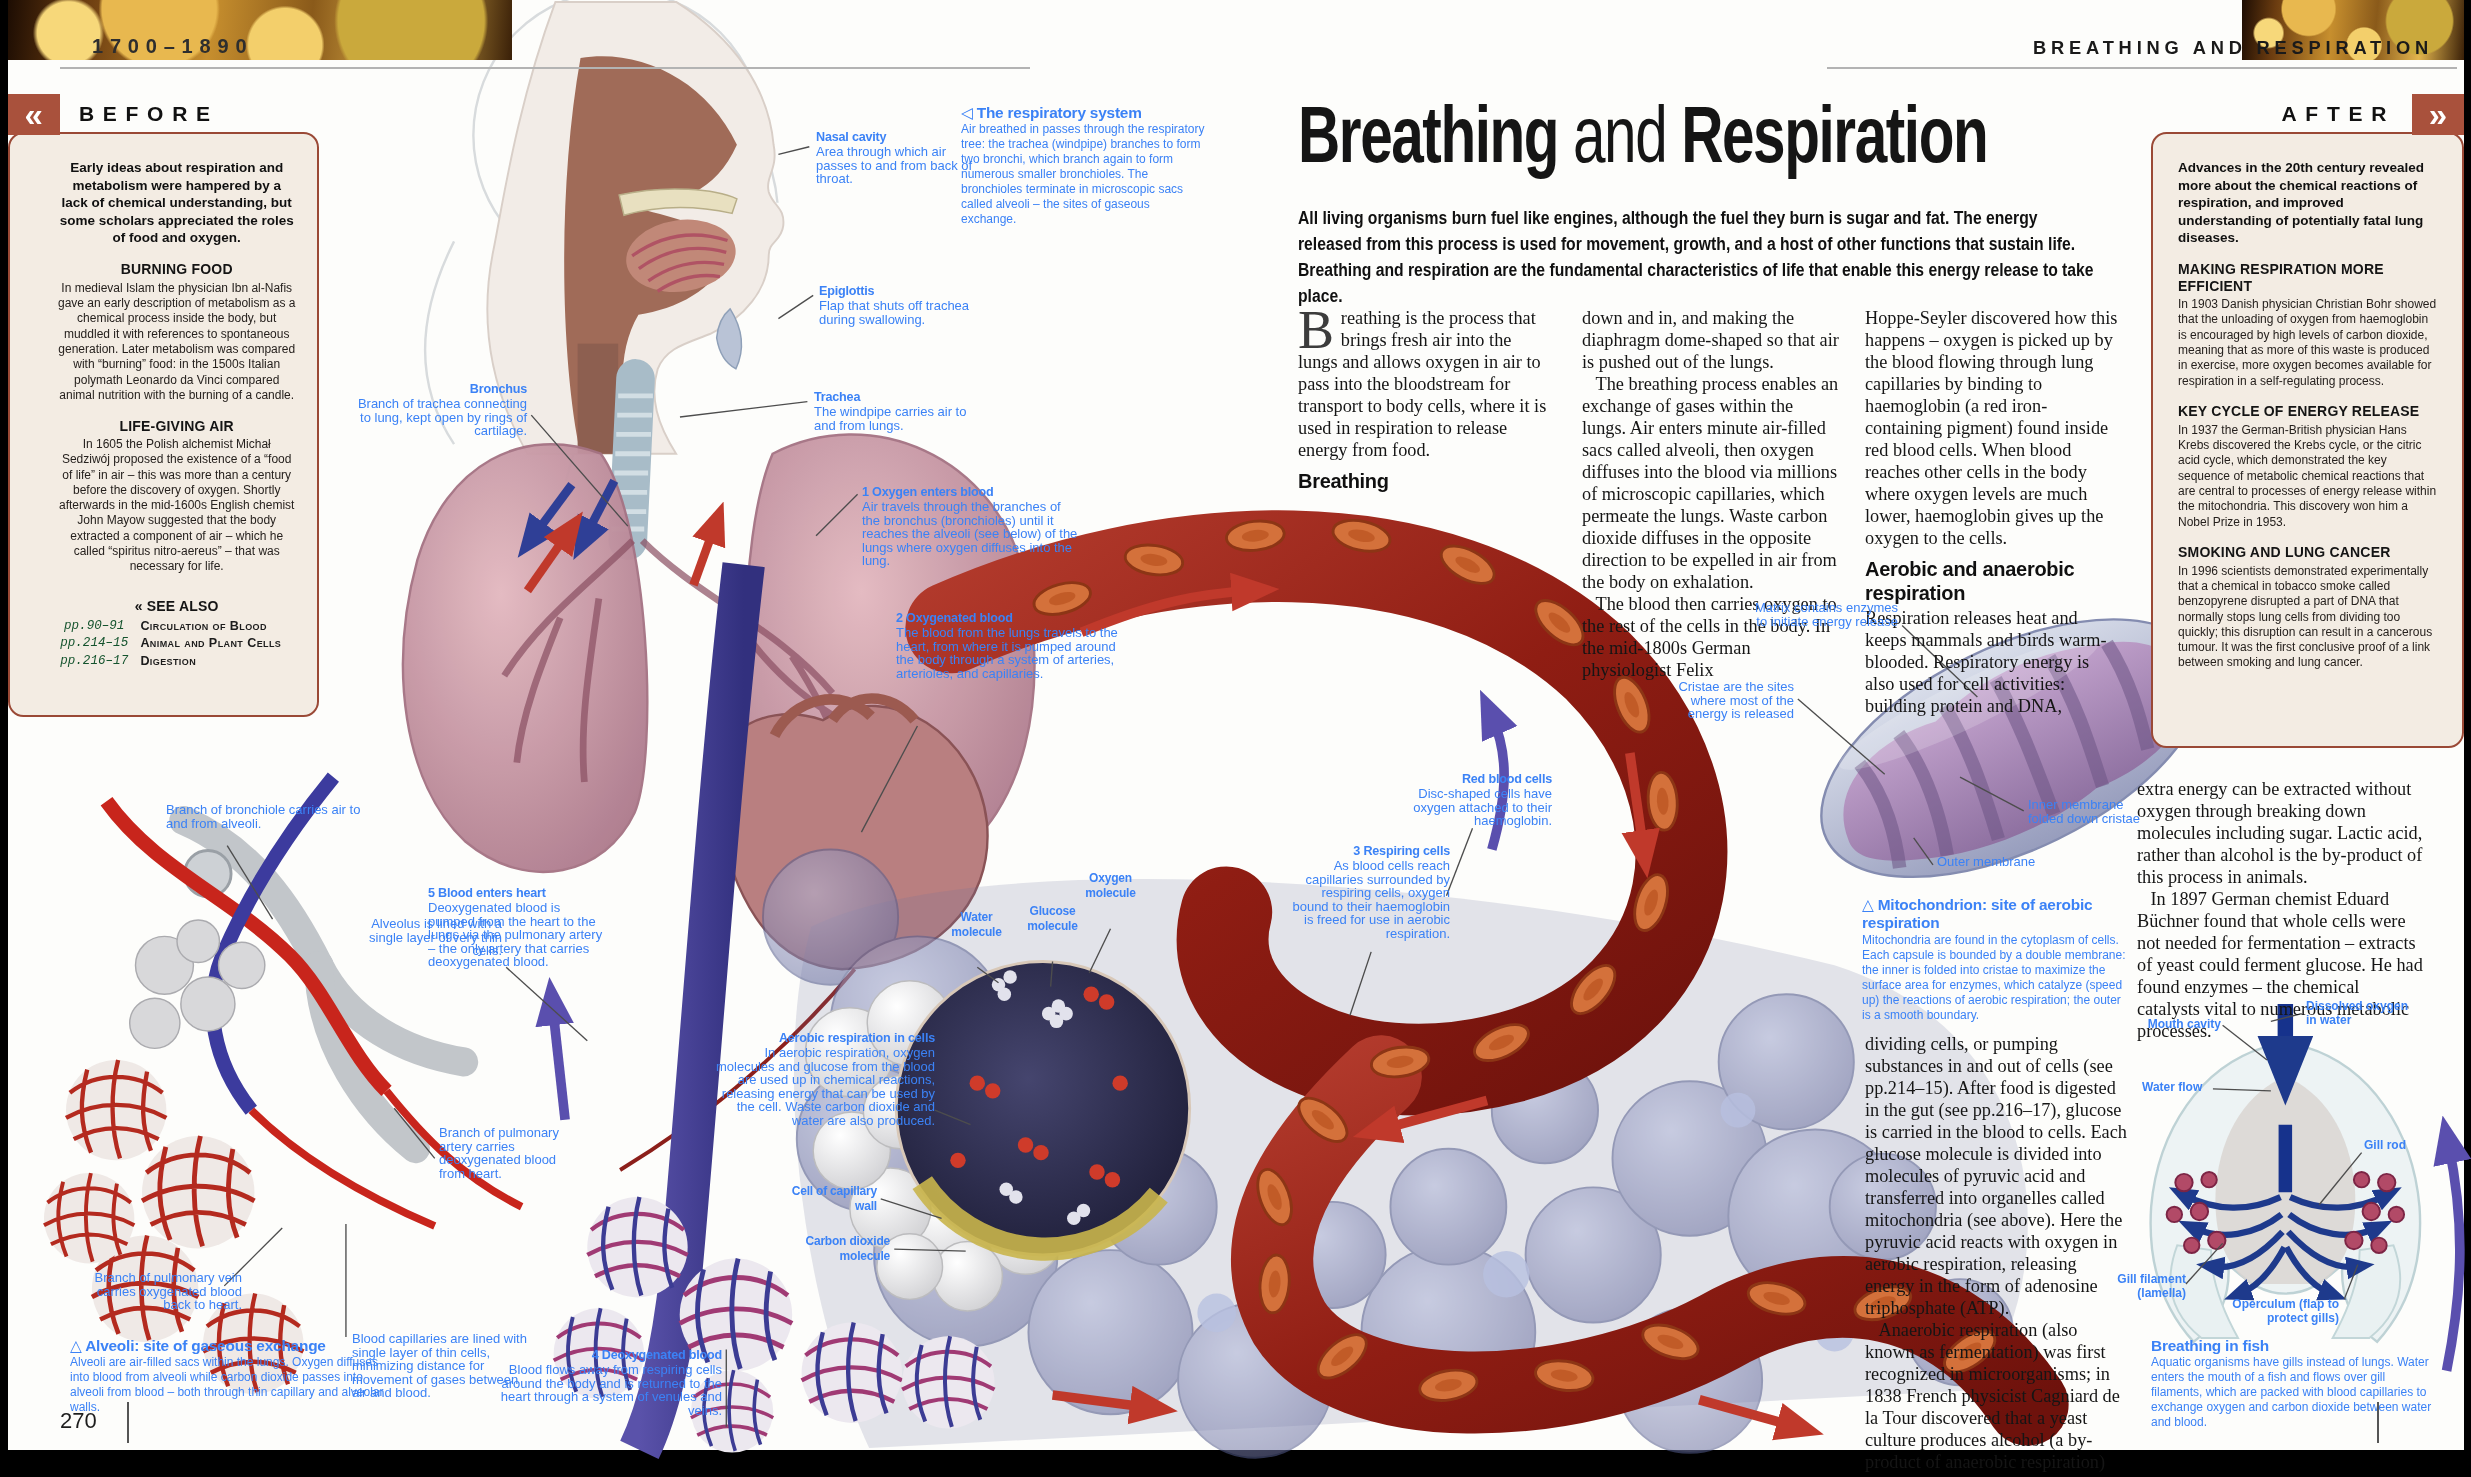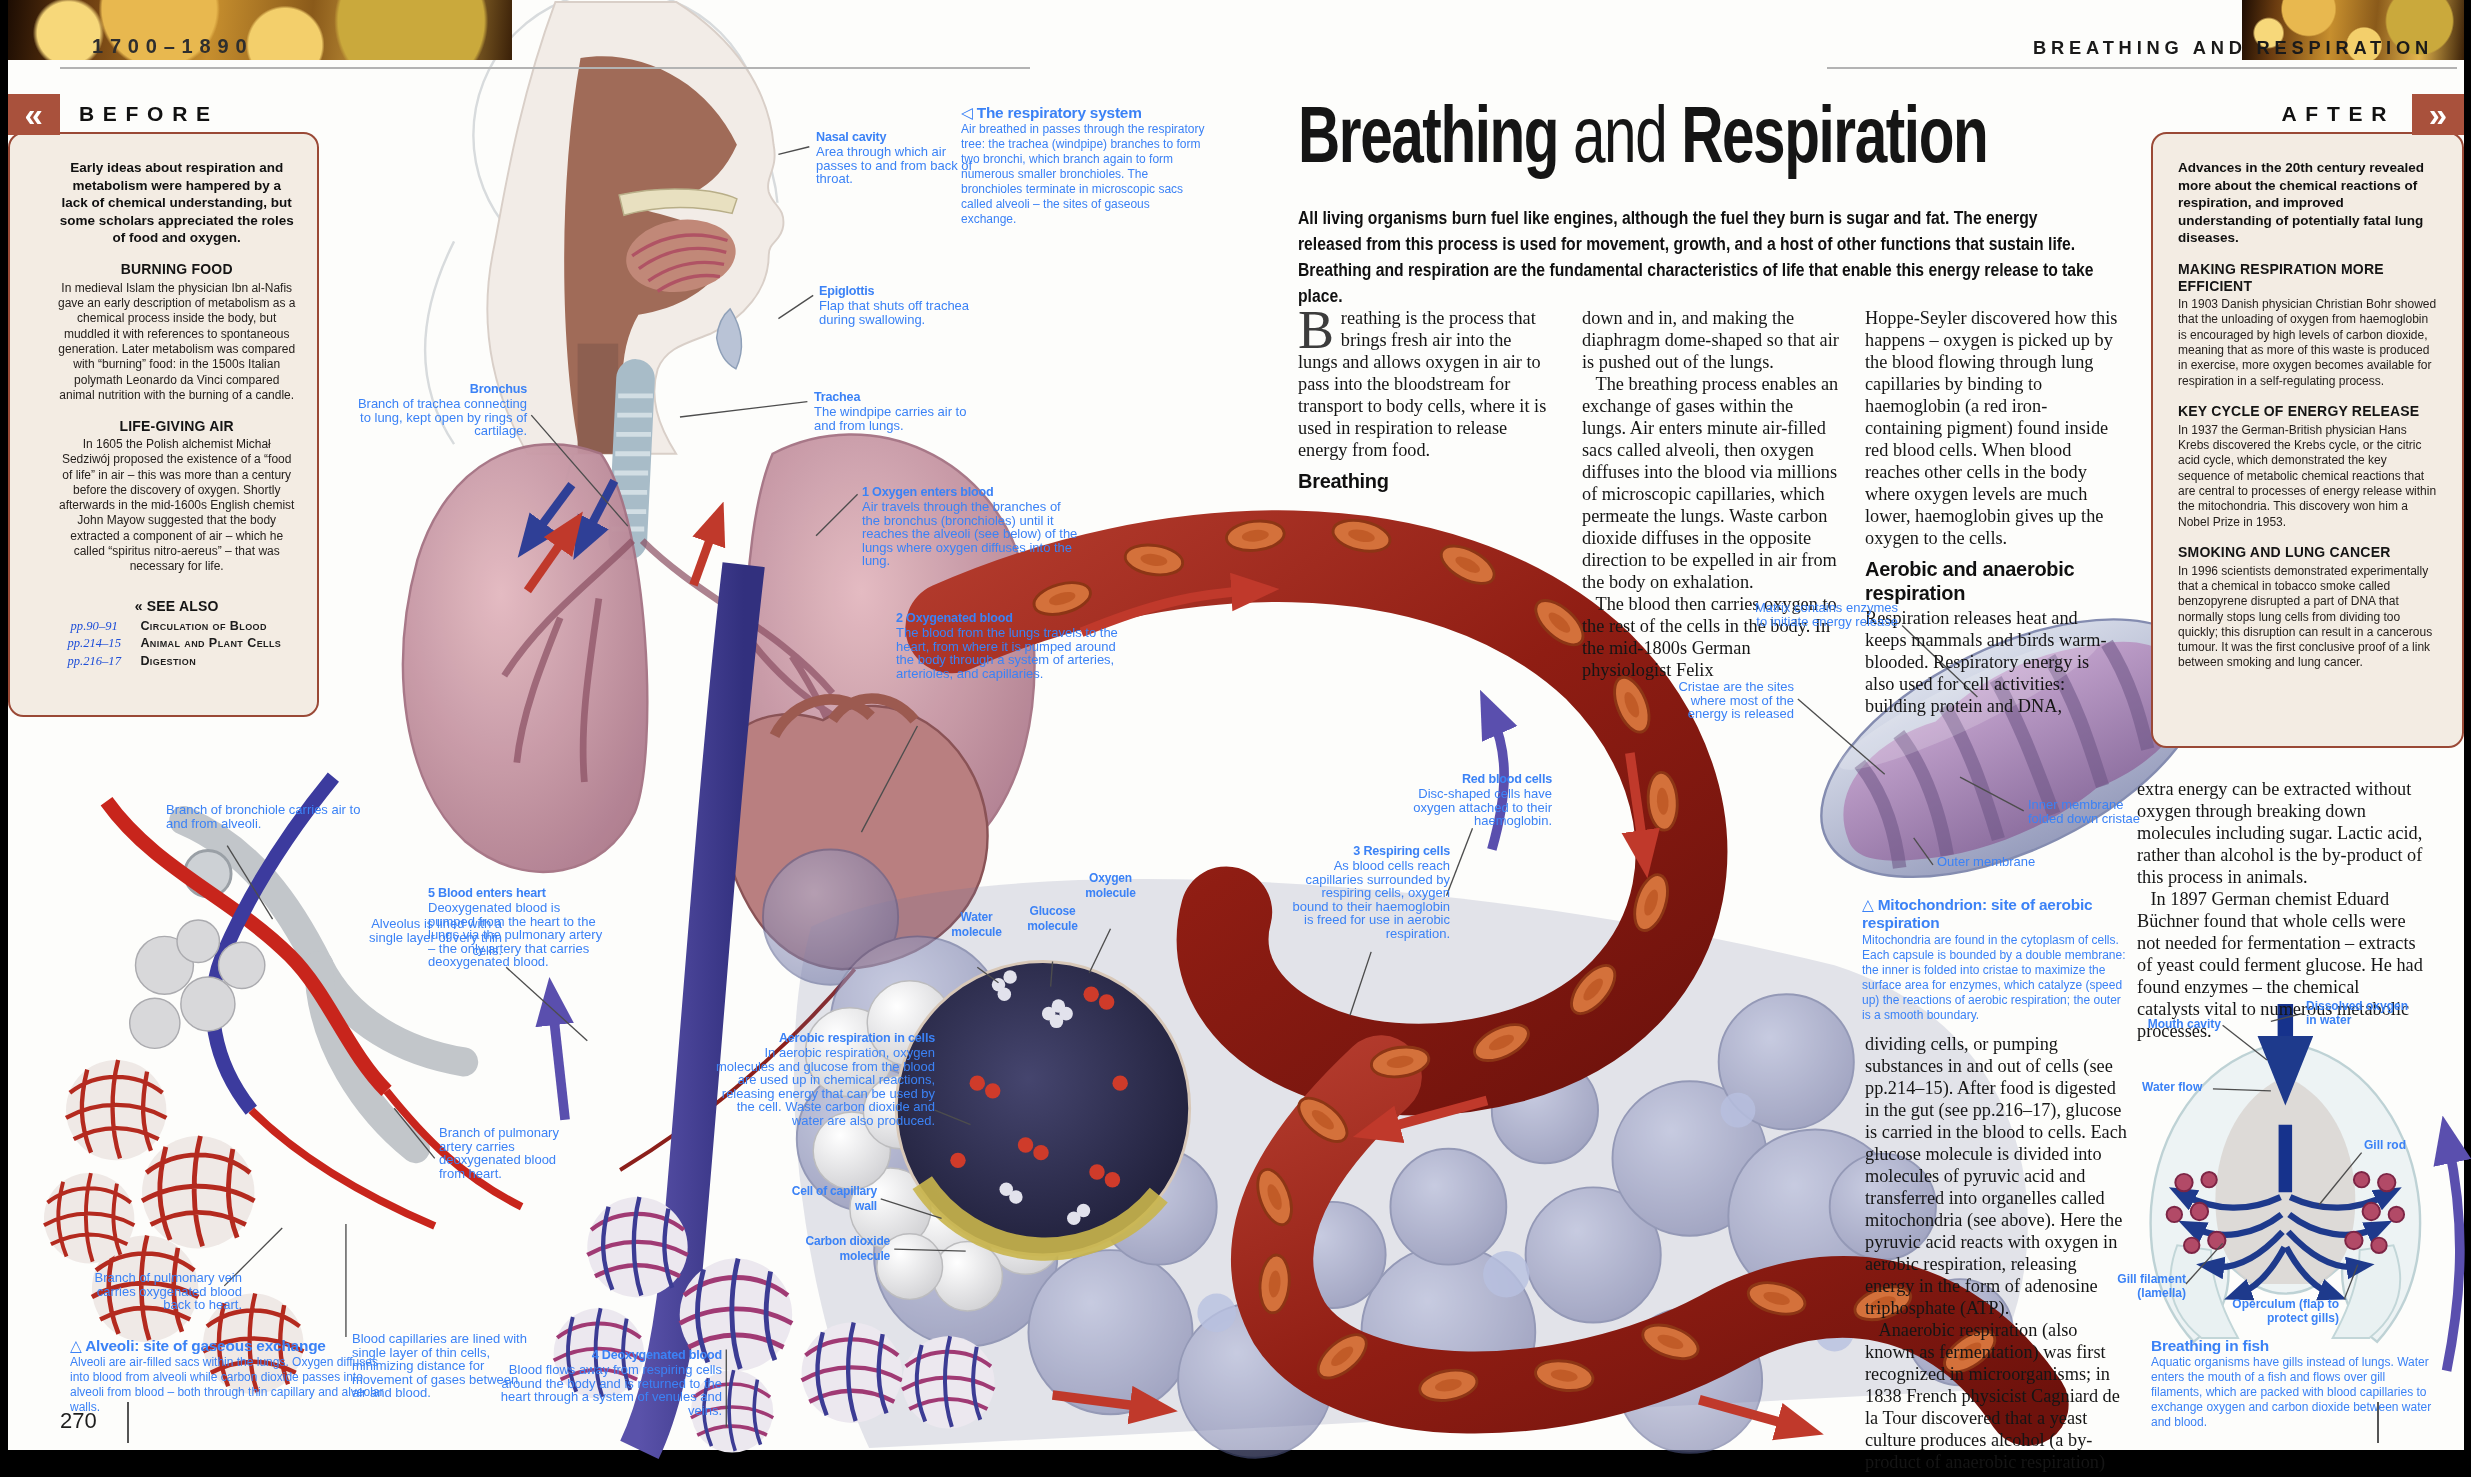--- a/index.html
+++ b/index.html
@@ -20,21 +20,21 @@
     display:flex;align-items:center;justify-content:center;z-index:7;}
   .tab-label{position:absolute;font-weight:bold;font-size:21px;letter-spacing:8.7px;color:#111;z-index:7;}
   .panel{position:absolute;background:#f3ece3;border:2.9px solid #9a4936;border-radius:15.4px;z-index:6;box-sizing:border-box;}
   #beforePanel{left:7.7px;top:132px;width:311px;height:585px;padding:25px 21px 0 48px;text-align:center;}
   #afterPanel{left:2151px;top:132px;width:313px;height:616px;padding:25px 25px 4px 25px;}
   .p-intro{font-weight:bold;font-size:13.5px;line-height:17.6px;color:#101010;}
   .p-head{font-weight:bold;font-size:14px;line-height:16.4px;letter-spacing:0.2px;color:#141414;margin:14.5px 0 2.9px;}
   .p-body{font-size:12px;line-height:15.3px;color:#26211e;}
   .see-also{margin-top:23px;}
   .sa-row{display:flex;gap:9.7px;font-size:12.6px;line-height:17.4px;}
-  .sa-pages{font-style:italic;font-family:Liberation Serif, serif;color:#1d4ed8;min-width:73px;}
+  .sa-pages{font-style:italic;font-family:Liberation Mono, monospace;color:#14532d;min-width:73px;}
   .sa-title{font-variant:small-caps;font-weight:bold;letter-spacing:0.4px;color:#1c1c1c;}
   .title{position:absolute;left:1298px;top:89px;z-index:5;white-space:nowrap;font-size:79px;font-weight:bold;
     color:#151515;letter-spacing:-1.9px;transform:scaleX(.74);transform-origin:0 0;}
   .title .andword{font-weight:400;}
   .standfirst{position:absolute;left:1298px;top:205px;width:917px;z-index:5;font-weight:bold;font-size:18px;
     line-height:26px;color:#101010;transform:scaleX(.873);transform-origin:0 0;}
   .bodycol{position:absolute;top:307px;width:257px;z-index:5;font-family:"Liberation Serif","DejaVu Serif",serif;
     font-size:18.3px;line-height:22px;color:#151515;}
   .bodycol p{margin:0;}
   .bodycol .indent{text-indent:13.5px;}

